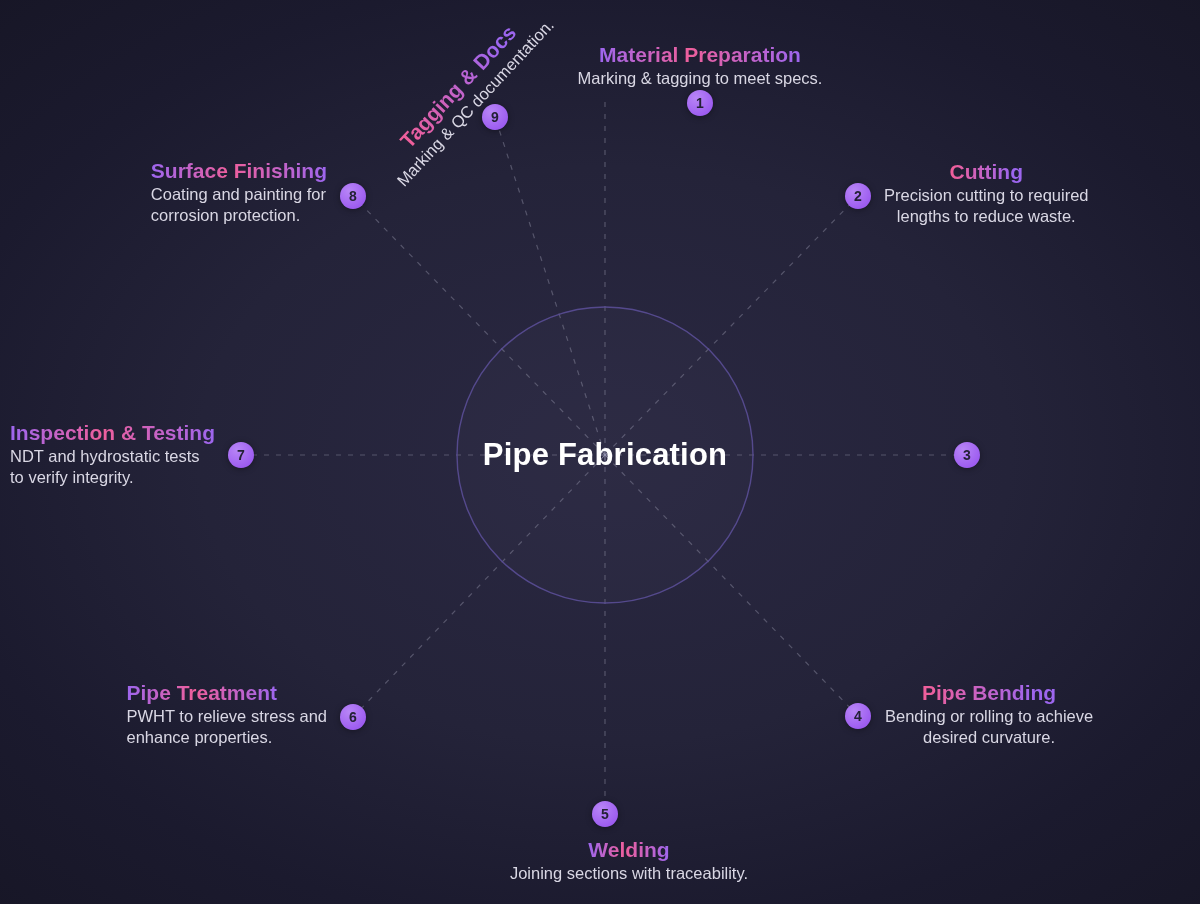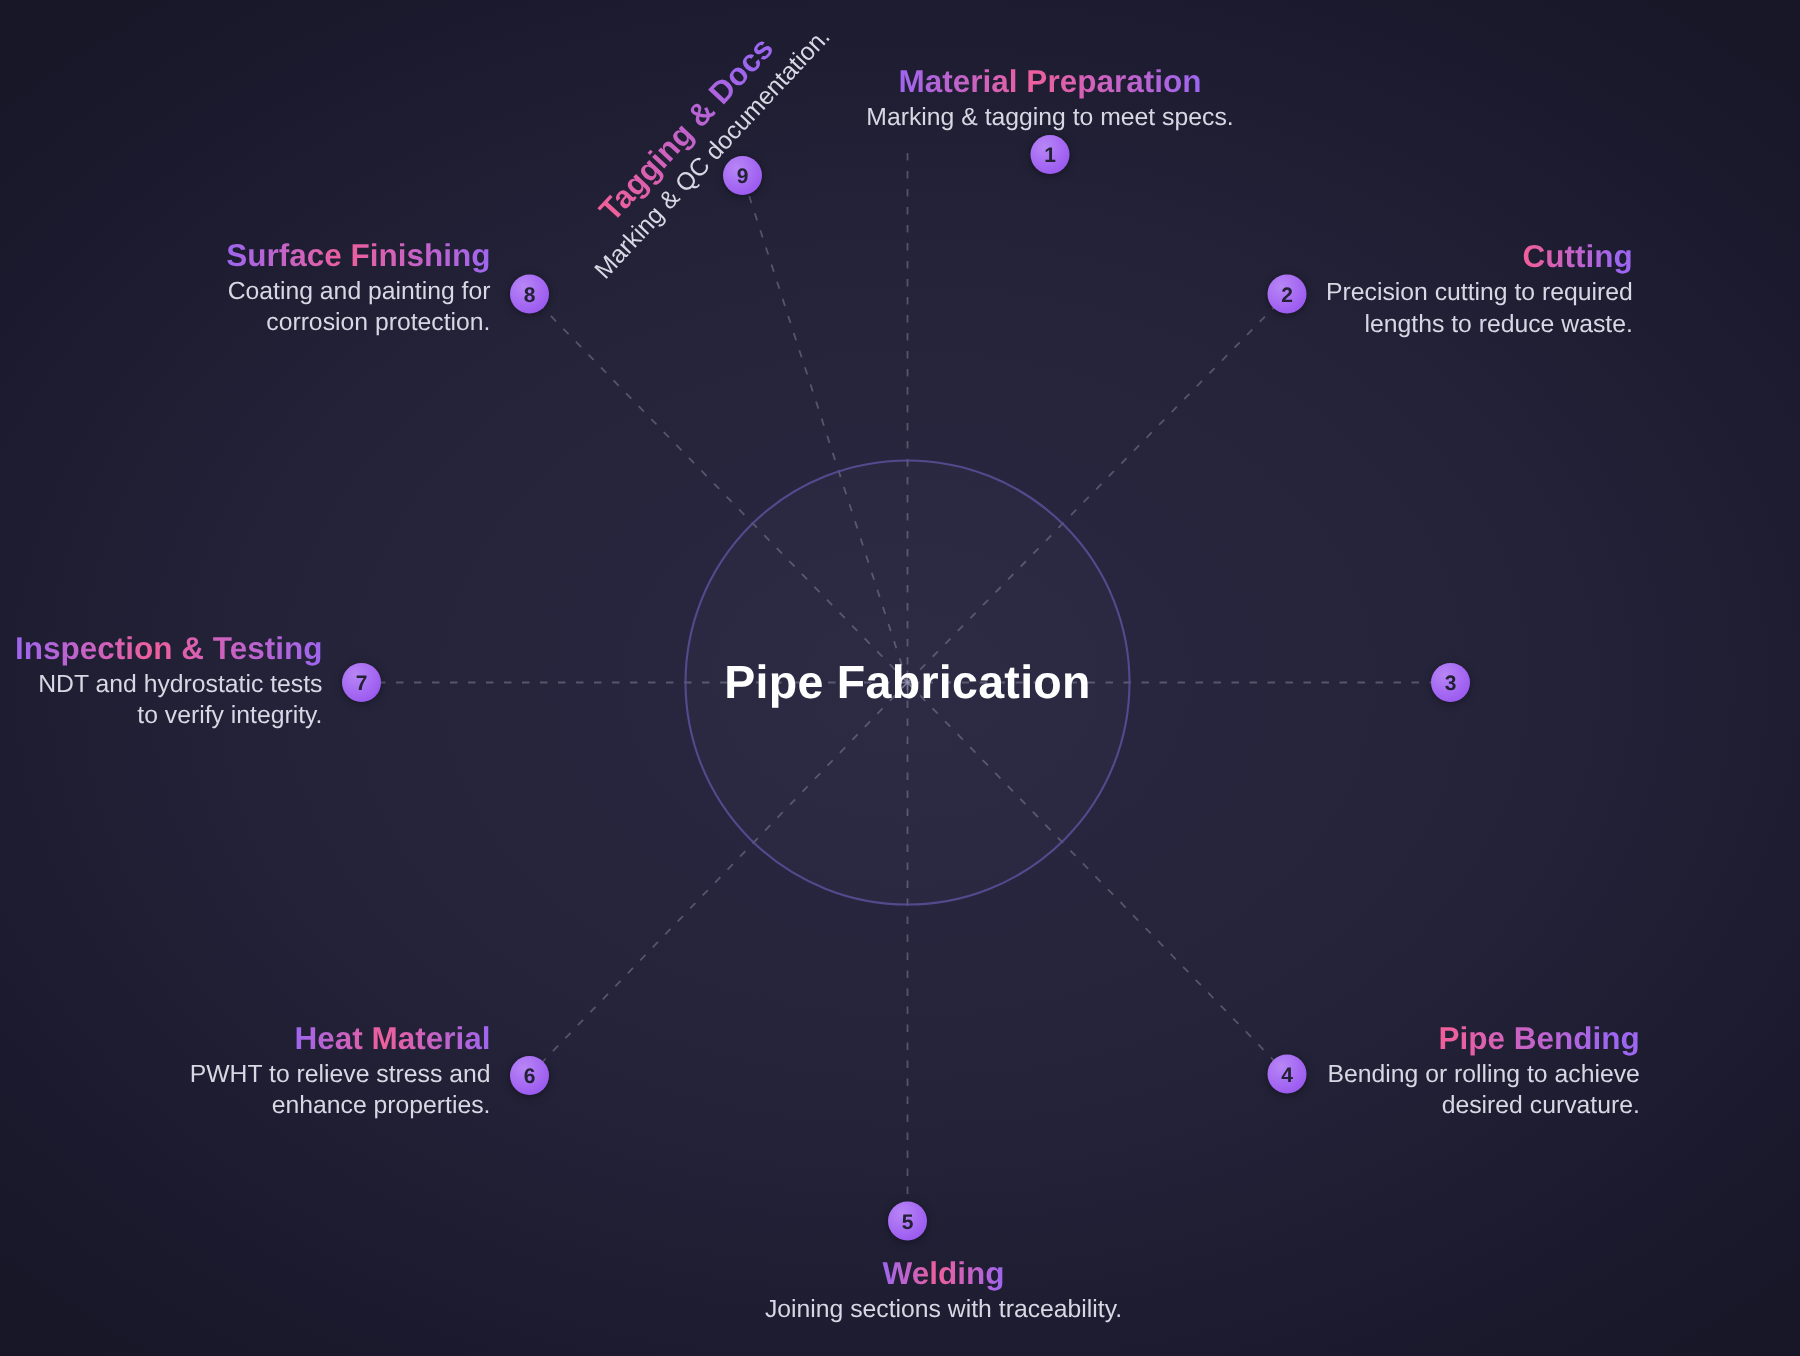--- a/index.html
+++ b/index.html
@@ -14,22 +14,22 @@
   .hub{fill:rgba(255,255,255,0.015);stroke:#5a4e96;stroke-width:1.4;stroke-opacity:.9;}
   .spark{stroke:#9a97b8;stroke-opacity:.5;stroke-width:1;}
 
   .center-title{
     position:absolute;left:605px;top:455px;transform:translate(-50%,-50%);
     width:max-content;text-align:right;color:#ffffff;font-size:31px;
     font-weight:bold;line-height:44px;letter-spacing:.2px;
   }
   .step{position:absolute;width:max-content;}
   .step.c{transform:translateX(-50%);text-align:center;}
-  .step.l{text-align:right;}
-  .step.r{text-align:right;}
+  .step.l{text-align:center;}
+  .step.r{text-align:left;}
   .step.rot{transform:translate(-50%,-50%) rotate(-47deg);text-align:center;}
   .step-title{
     display:inline-block;font-size:21px;font-weight:bold;line-height:26px;
     background:linear-gradient(90deg,#9d66ef 0%,#ee5f9c 45%,#9d66ef 100%);
     -webkit-background-clip:text;background-clip:text;color:transparent;
   }
   .step-title.grad-pp{
     background:linear-gradient(90deg,#ee5f9c 5%,#9d66ef 85%);
     -webkit-background-clip:text;background-clip:text;color:transparent;
   }
@@ -88,21 +88,21 @@
     <div class="step-desc">Bending or rolling to achieve</div>
     <div class="step-desc">desired curvature.</div>
   </div>
 
   <div class="step c" style="left:629px;top:837px;">
     <div class="step-title">Welding</div>
     <div class="step-desc">Joining sections with traceability.</div>
   </div>
 
   <div class="step r" style="right:873px;top:680px;">
-    <div class="step-title">Heat Material</div>
+    <div class="step-title">Pipe Treatment</div>
     <div class="step-desc">PWHT to relieve stress and</div>
     <div class="step-desc">enhance properties.</div>
   </div>
 
   <div class="step r" style="right:985px;top:420px;">
     <div class="step-title">Inspection &amp; Testing</div>
     <div class="step-desc">NDT and hydrostatic tests</div>
     <div class="step-desc">to verify integrity.</div>
   </div>
 

